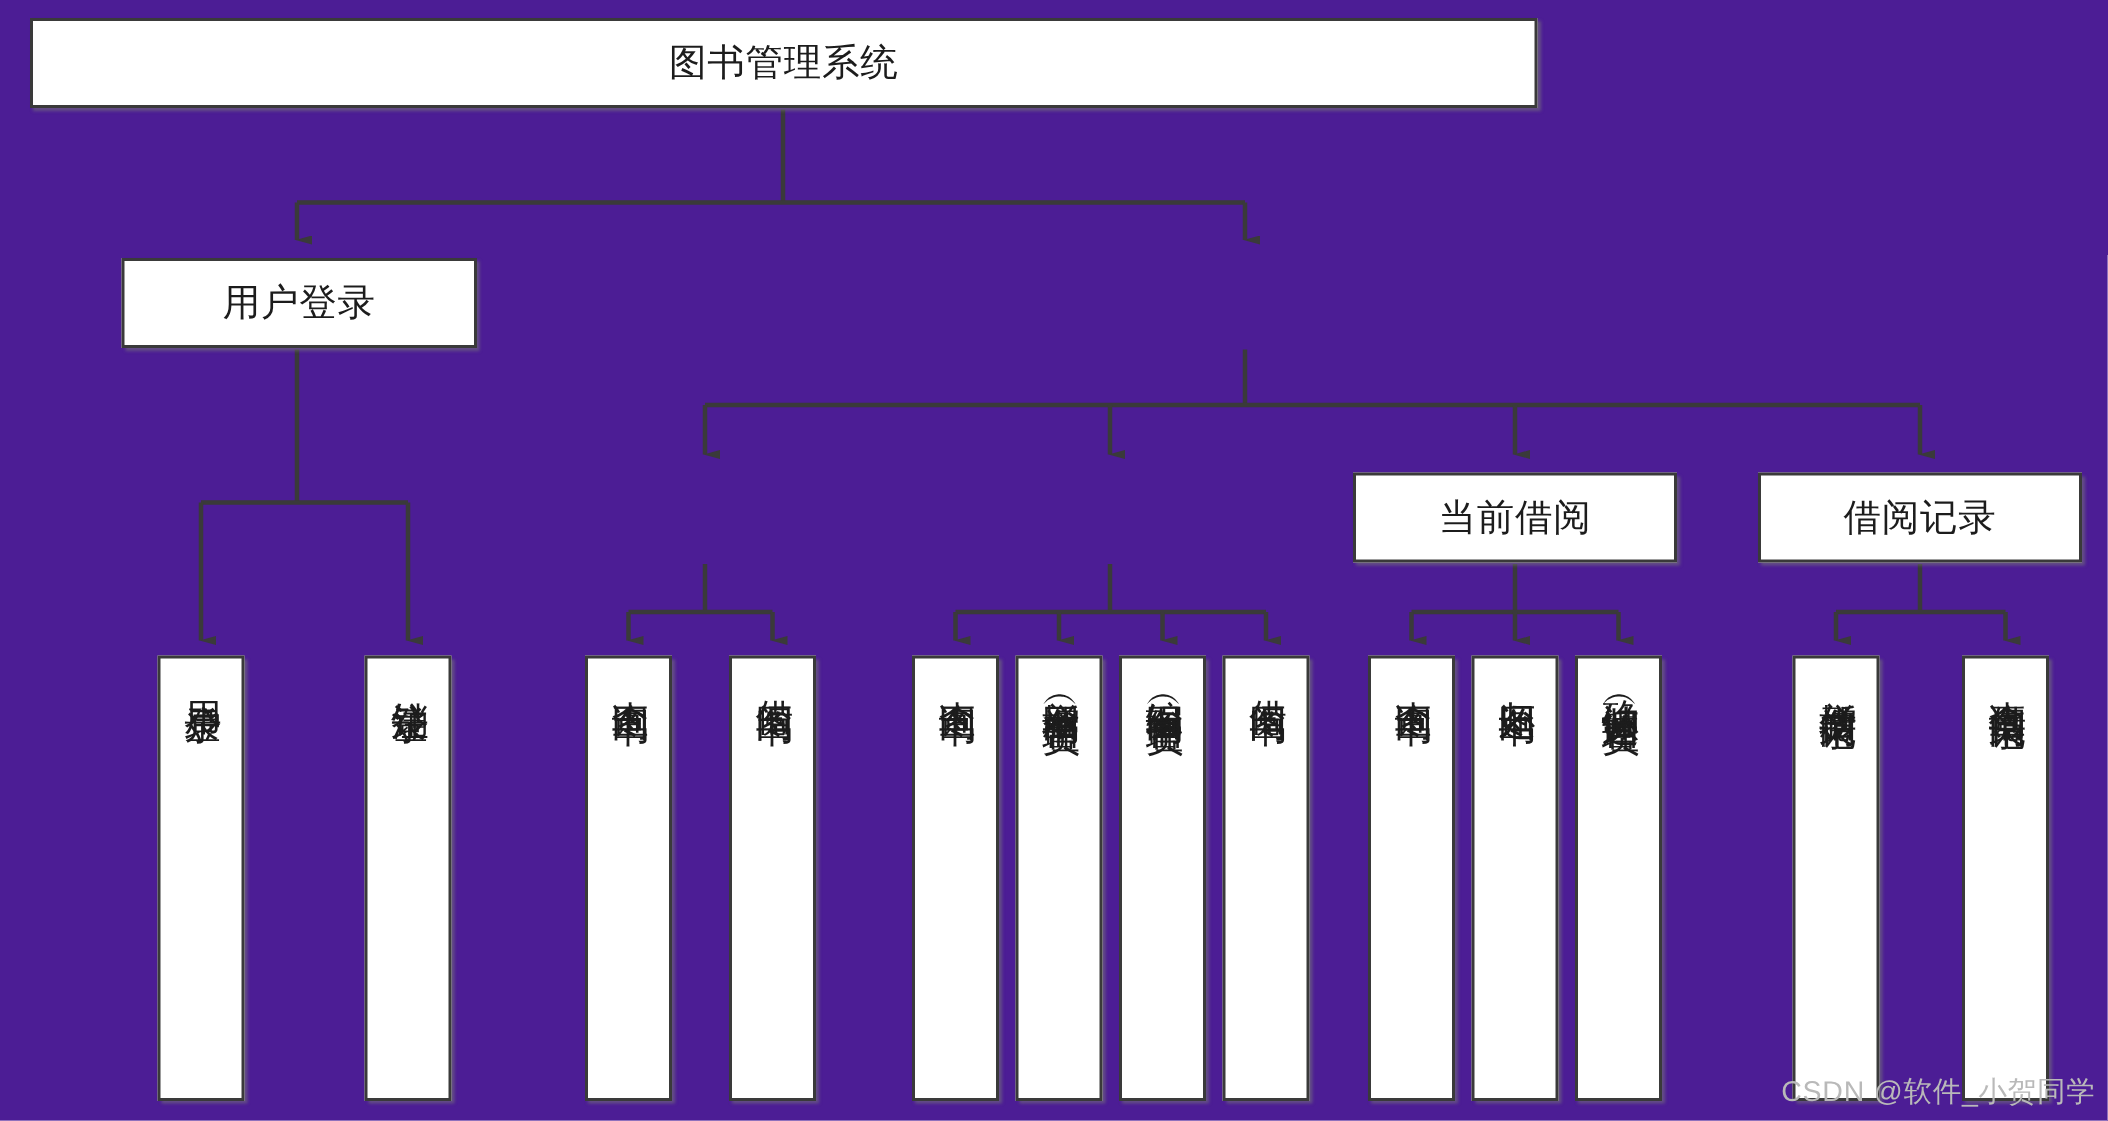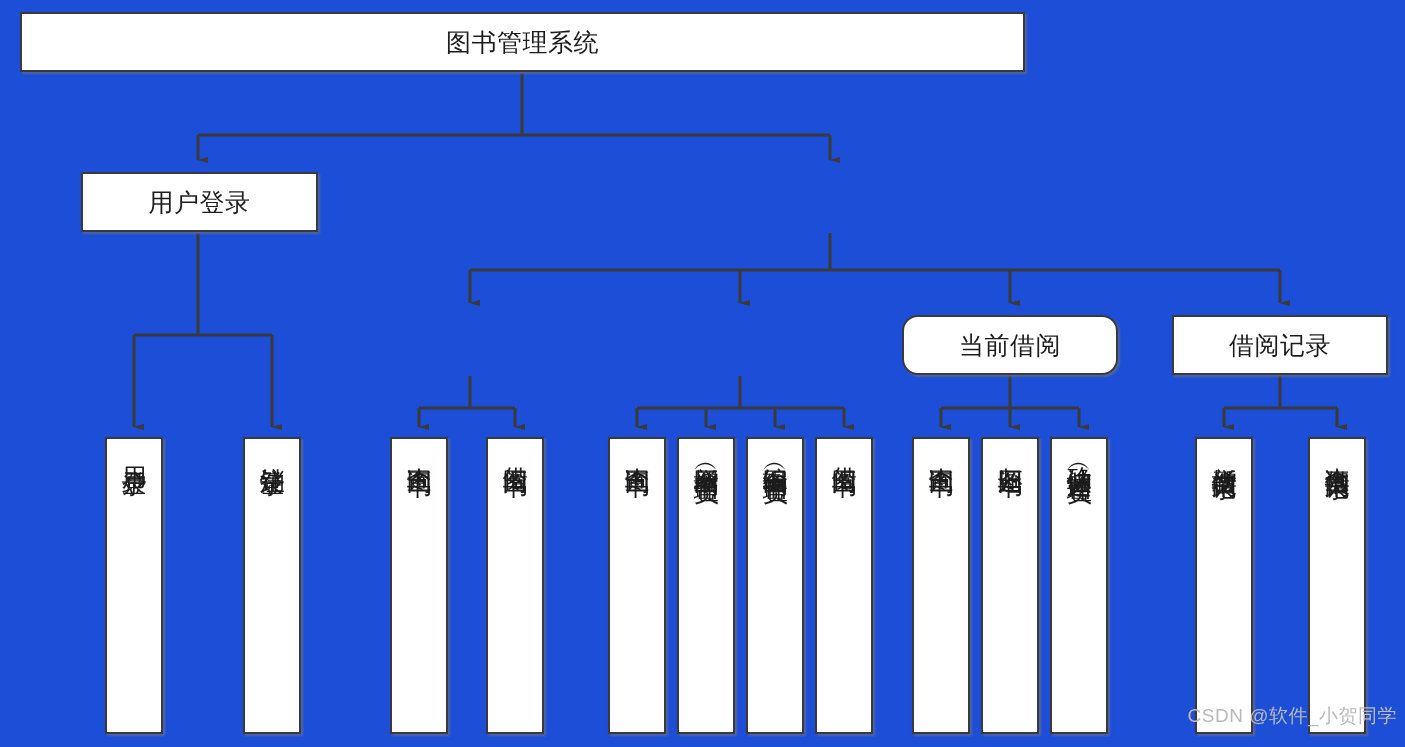--- a/index.html
+++ b/index.html
@@ -11,21 +11,21 @@
     width: 1405px;
     height: 747px;
     font-family: "Liberation Sans", "DejaVu Sans", sans-serif;
     overflow: hidden;
     position: relative;
   }
   #stage {
     position: relative;
     width: 1405px;
     height: 747px;
-    background: #1d4ed8;
+    background: #4c1d95;
   }
   svg.edges {
     position: absolute;
     left: 0;
     top: 0;
     width: 1405px;
     height: 747px;
   }
   .node {
     position: absolute;
@@ -58,21 +58,21 @@
     writing-mode: vertical-rl;
     text-orientation: upright;
     font-size: 25px;
     line-height: 1.18;
     letter-spacing: 2px;
     white-space: nowrap;
   }
   .watermark {
     position: absolute;
     right: 8px;
-    bottom: 18px;
+    bottom: 6px;
     font-size: 19px;
     color: #b9b9b9;
     letter-spacing: 0.5px;
     white-space: nowrap;
     pointer-events: none;
   }
 </style>
 </head>
 <body>
 
@@ -129,21 +129,21 @@
   </svg>
 
   <div class="node root horizontal" style="left:20px; top:12px; width:1005px; height:60px;">
     <span class="label">图书管理系统</span>
   </div>
 
   <div class="node horizontal" style="left:81px; top:172px; width:237px; height:60px;">
     <span class="label">用户登录</span>
   </div>
 
-  <div class="node horizontal" style="left:902px; top:315px; width:216px; height:60px;border-radius:16px;">
+  <div class="node horizontal" style="left:902px; top:315px; width:216px; height:60px;">
     <span class="label">当前借阅</span>
   </div>
   <div class="node horizontal" style="left:1172px; top:315px; width:216px; height:60px;">
     <span class="label">借阅记录</span>
   </div>
 
   <div class="node vertical" style="left:105px; top:437px; width:58px; height:297px;">
     <span class="label">用户登录</span>
   </div>
   <div class="node vertical" style="left:243px; top:437px; width:58px; height:297px;">

